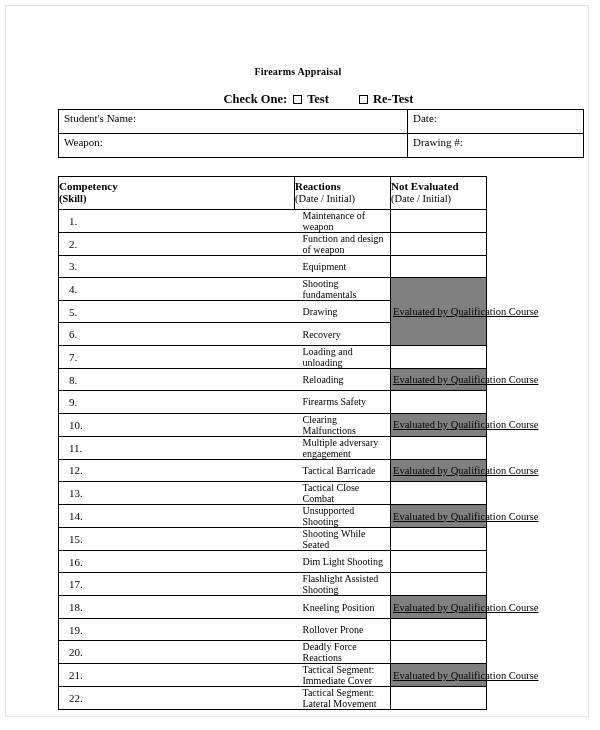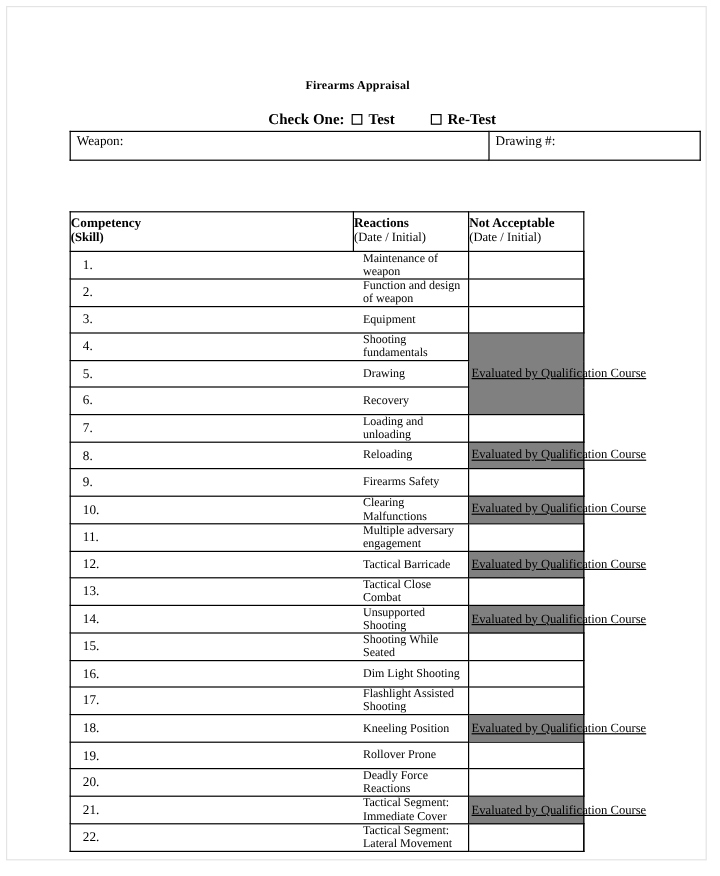--- a/index.html
+++ b/index.html
@@ -153,20 +153,24 @@
   <div class="content">
 
     <div class="doc-title">Firearms Appraisal</div>
 
     <div class="check-row">
       <span class="lbl">Check One:</span><span class="opt"><span class="chk"></span><span>Test</span></span><span class="opt"><span class="chk"></span><span>Re-Test</span></span>
     </div>
 
     <table class="info-table">
       <tbody>
+        <tr>
+          <td class="wide">Student's Name:</td>
+          <td class="narrow">Date:</td>
+        </tr>
         <tr>
           <td class="wide">Weapon:</td>
           <td class="narrow">Drawing #:</td>
         </tr>
       </tbody>
     </table>
 
     <table class="comp-table">
       <colgroup>
         <col class="c-skill">
@@ -177,21 +181,21 @@
         <tr>
           <th colspan="1">
             <span>Competency</span>
             <span class="th-sub" style="font-weight:bold;">(Skill)</span>
           </th>
           <th>
             <span>Reactions</span>
             <span class="th-sub">(Date / Initial)</span>
           </th>
           <th>
-            <span>Not Acceptable</span>
+            <span>Not Evaluated</span>
             <span class="th-sub">(Date / Initial)</span>
           </th>
         </tr>
       </thead>
       <tbody id="comp-body">
           <tr>
             <td class="num">1.</td>
             <td class="skill">Maintenance of weapon</td>
             <td class="mark"></td>
             <td class="mark"></td>

